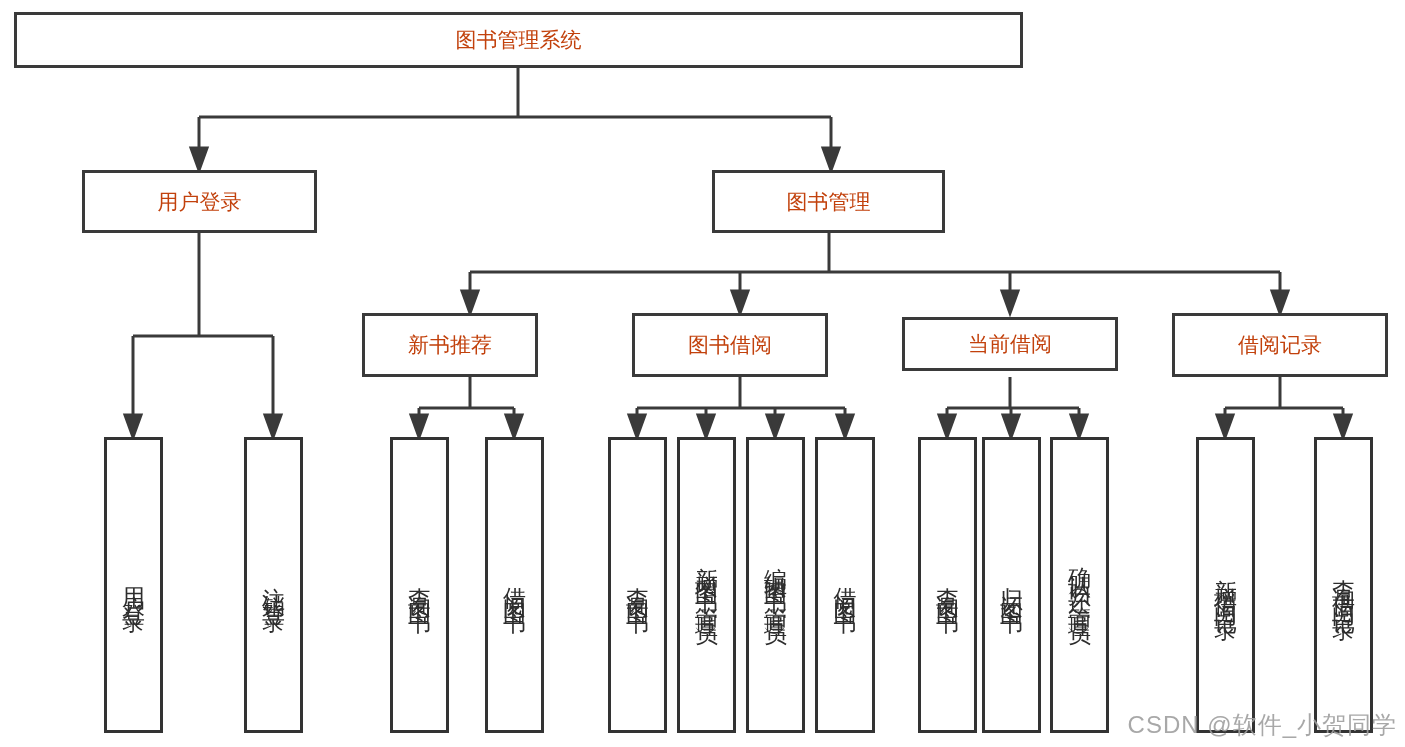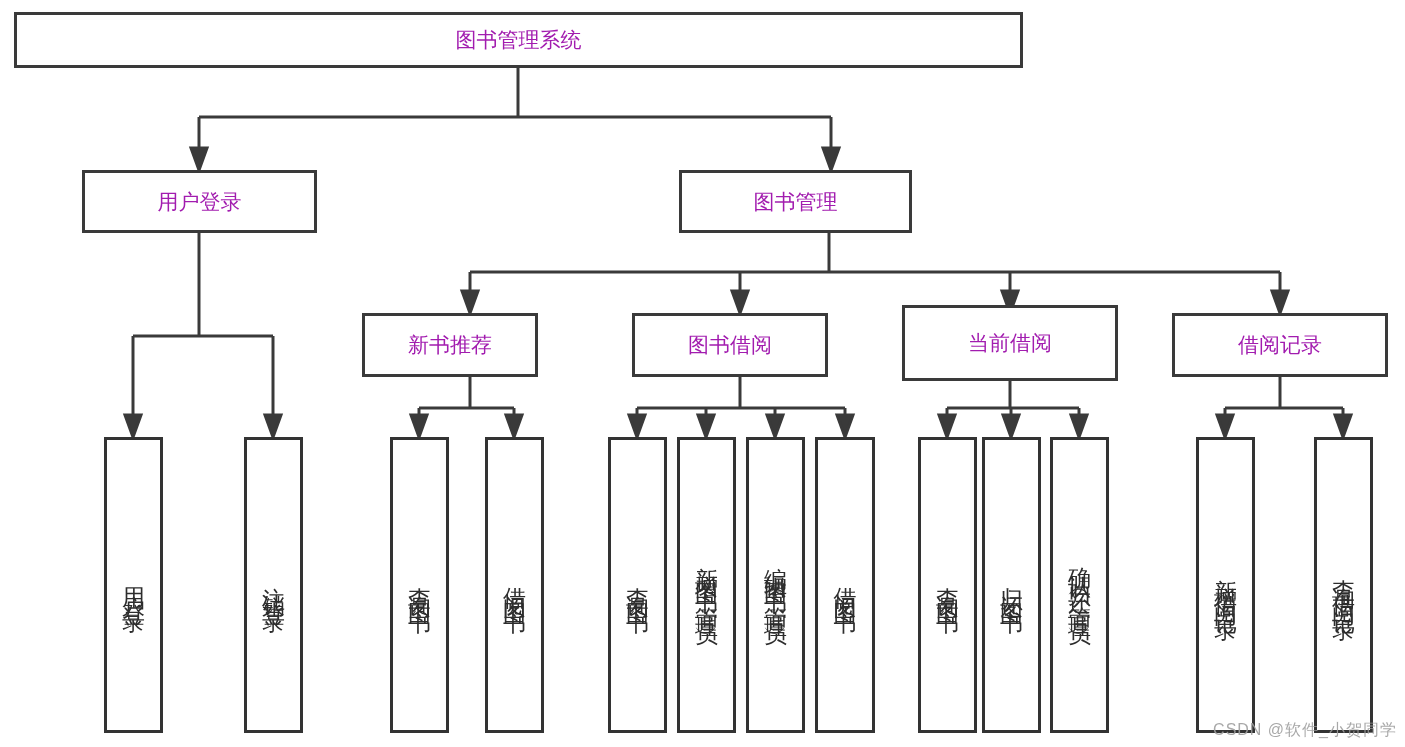--- a/index.html
+++ b/index.html
@@ -5,34 +5,34 @@
   html,body{margin:0;padding:0;}
   body{
     width:1405px;height:747px;position:relative;background:#ffffff;overflow:hidden;
     font-family:"Liberation Sans","DejaVu Sans",sans-serif;
   }
   #stage{position:absolute;left:0;top:0;width:1405px;height:747px;}
   svg.wires{position:absolute;left:0;top:0;pointer-events:none;}
   .hbox{
     position:absolute;background:#ffffff;border:3px solid #3a3a3a;
     display:flex;align-items:center;justify-content:center;
-    font-size:21px;color:#a21caf;box-sizing:border-box;white-space:nowrap;
+    font-size:21px;color:#c2410c;box-sizing:border-box;white-space:nowrap;
   }
   .vbox{
     position:absolute;background:#ffffff;border:3px solid #333333;
     display:flex;align-items:center;justify-content:center;
     box-sizing:border-box;
   }
   .vtext{
     writing-mode:vertical-rl;text-orientation:mixed;
     font-size:23px;letter-spacing:8px;color:#2d2d2d;line-height:1;
   }
   .watermark{
     position:absolute;right:8px;bottom:6px;
-    font-size:16px;color:rgba(158,158,158,0.9);letter-spacing:1px;white-space:nowrap;
+    font-size:24px;color:rgba(158,158,158,0.9);letter-spacing:1px;white-space:nowrap;
   }
 </style>
 </head>
 <body>
 
 <div id="stage">
 
   <svg class="wires" width="1405" height="747" viewBox="0 0 1405 747">
     <g stroke="#3a3a3a" stroke-width="3" fill="#3a3a3a">
 
@@ -97,31 +97,31 @@
     </g>
   </svg>
 
   <div class="hbox" style="left:14px;top:12px;width:1009px;height:56px">
     <span>图书管理系统</span>
   </div>
 
   <div class="hbox" style="left:82px;top:170px;width:235px;height:63px">
     <span>用户登录</span>
   </div>
-  <div class="hbox" style="left:679px;top:170px;width:233px;height:63px">
+  <div class="hbox" style="left:712px;top:170px;width:233px;height:63px">
     <span>图书管理</span>
   </div>
 
   <div class="hbox" style="left:362px;top:313px;width:176px;height:64px">
     <span>新书推荐</span>
   </div>
   <div class="hbox" style="left:632px;top:313px;width:196px;height:64px">
     <span>图书借阅</span>
   </div>
-  <div class="hbox" style="left:902px;top:305px;width:216px;height:76px">
+  <div class="hbox" style="left:902px;top:317px;width:216px;height:54px">
     <span>当前借阅</span>
   </div>
   <div class="hbox" style="left:1172px;top:313px;width:216px;height:64px">
     <span>借阅记录</span>
   </div>
 
   <div class="vbox" style="left:104px;top:437px;width:59px;height:296px">
     <span class="vtext">用户登录</span>
   </div>
   <div class="vbox" style="left:244px;top:437px;width:59px;height:296px">

